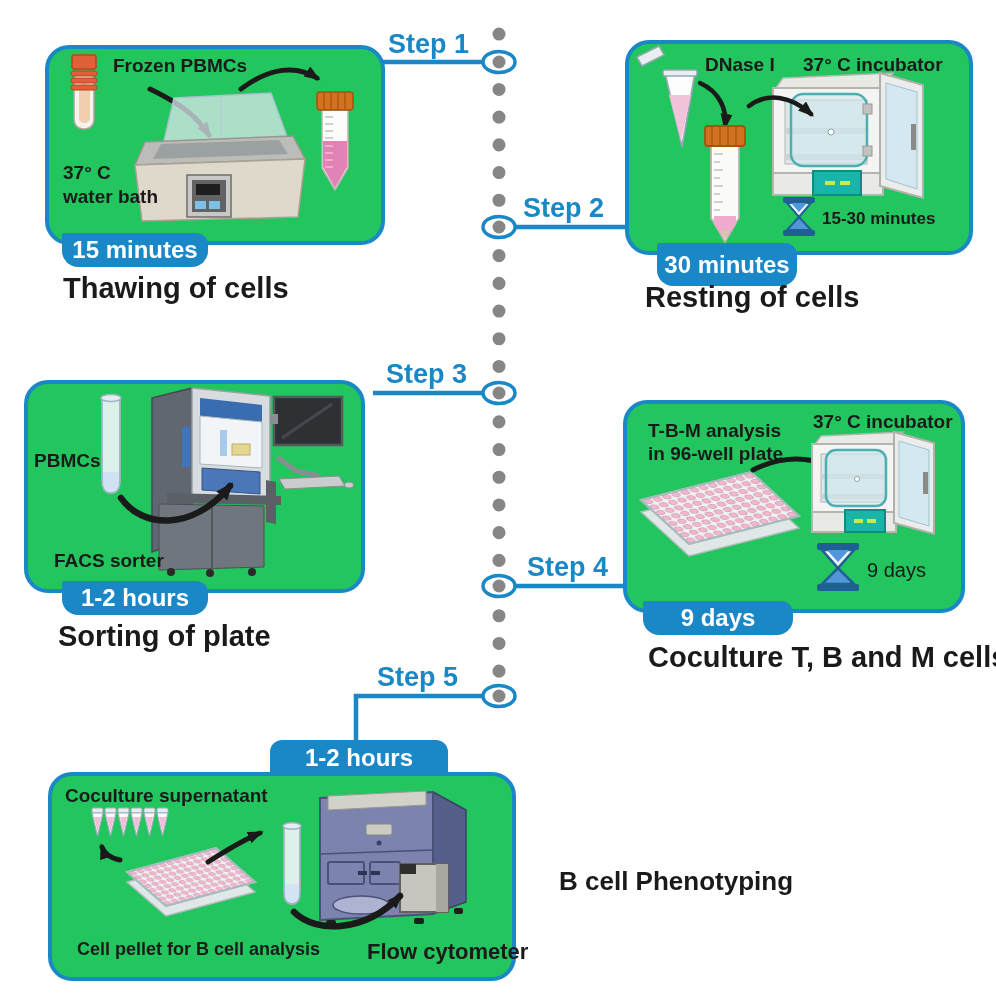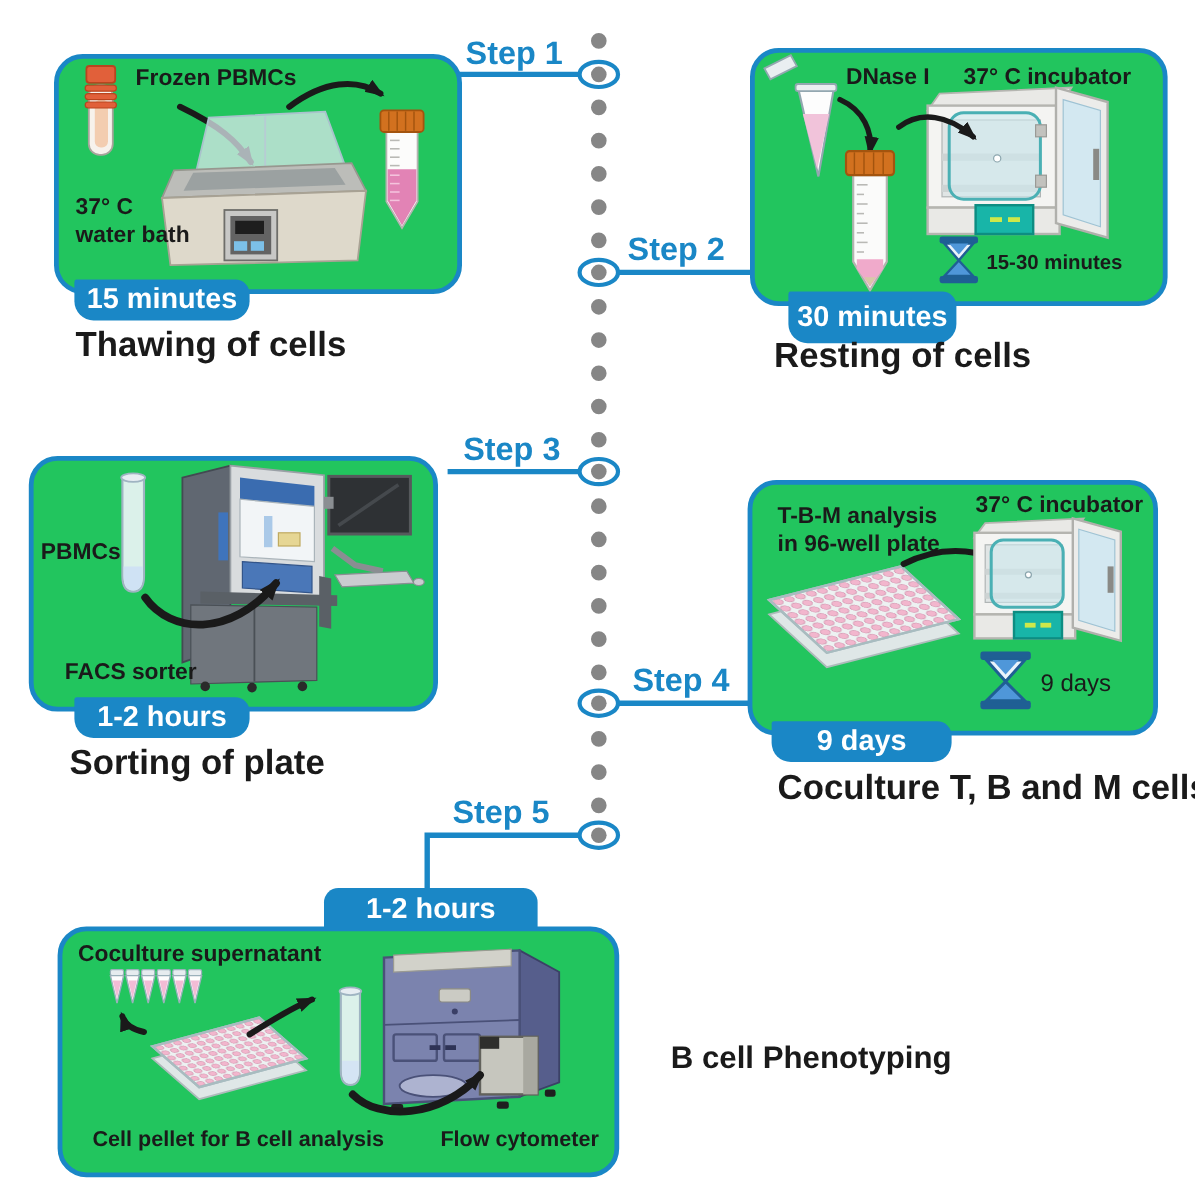--- a/index.html
+++ b/index.html
@@ -362,17 +362,17 @@
         <rect x="352" y="92" width="16" height="10" fill="#2f2f2d"></rect>
         <rect x="388" y="92" width="12" height="48" fill="#a8a8a0"></rect>
         <rect x="278" y="148" width="10" height="6" rx="2" fill="#1f1f1f"></rect>
         <rect x="366" y="146" width="10" height="6" rx="2" fill="#1f1f1f"></rect>
         <rect x="406" y="136" width="9" height="6" rx="2" fill="#1f1f1f"></rect>
       </g>
       <path d="M246,140 C268,162 318,160 352,124" stroke="#1a1a1a" stroke-width="6.5" fill="none" stroke-linecap="round" marker-end="url(#ah5)"></path>
     </svg>
     <div class="ann" style="left:13px;top:9px;">Coculture supernatant</div>
     <div class="ann" style="left:25px;top:163px;font-size:18px;">Cell pellet for B cell analysis</div>
-    <div class="ann" style="left:315px;top:163px;font-size:18px;">Flow cytometer</div>
+    <div class="ann" style="left:315px;top:163px;font-size:22px;">Flow cytometer</div>
   </div>
   <div class="title" style="left:527px;top:866px;font-size:26px;margin-left:32px;">B cell Phenotyping</div>
 
 </div>
 
 </body></html>

